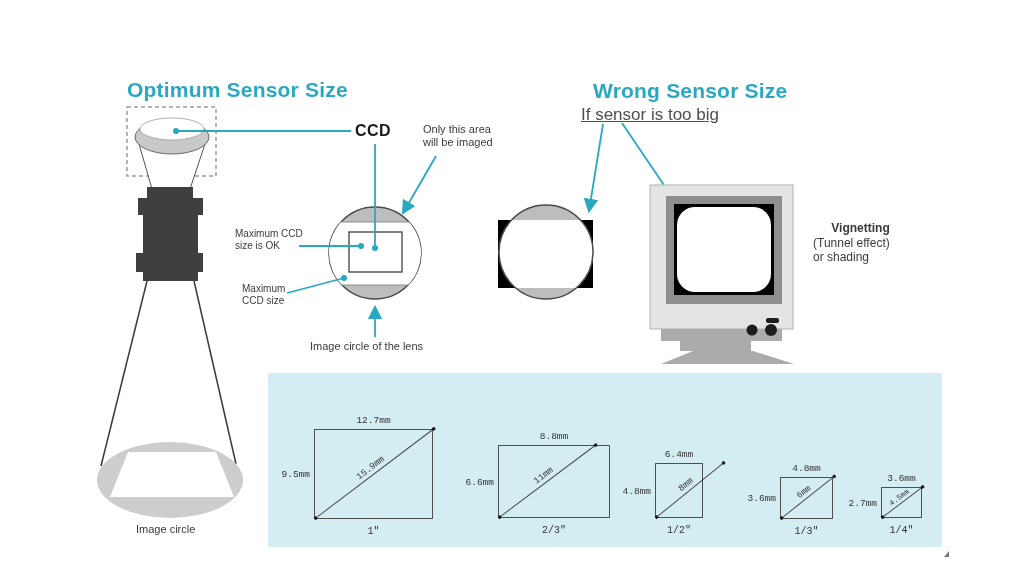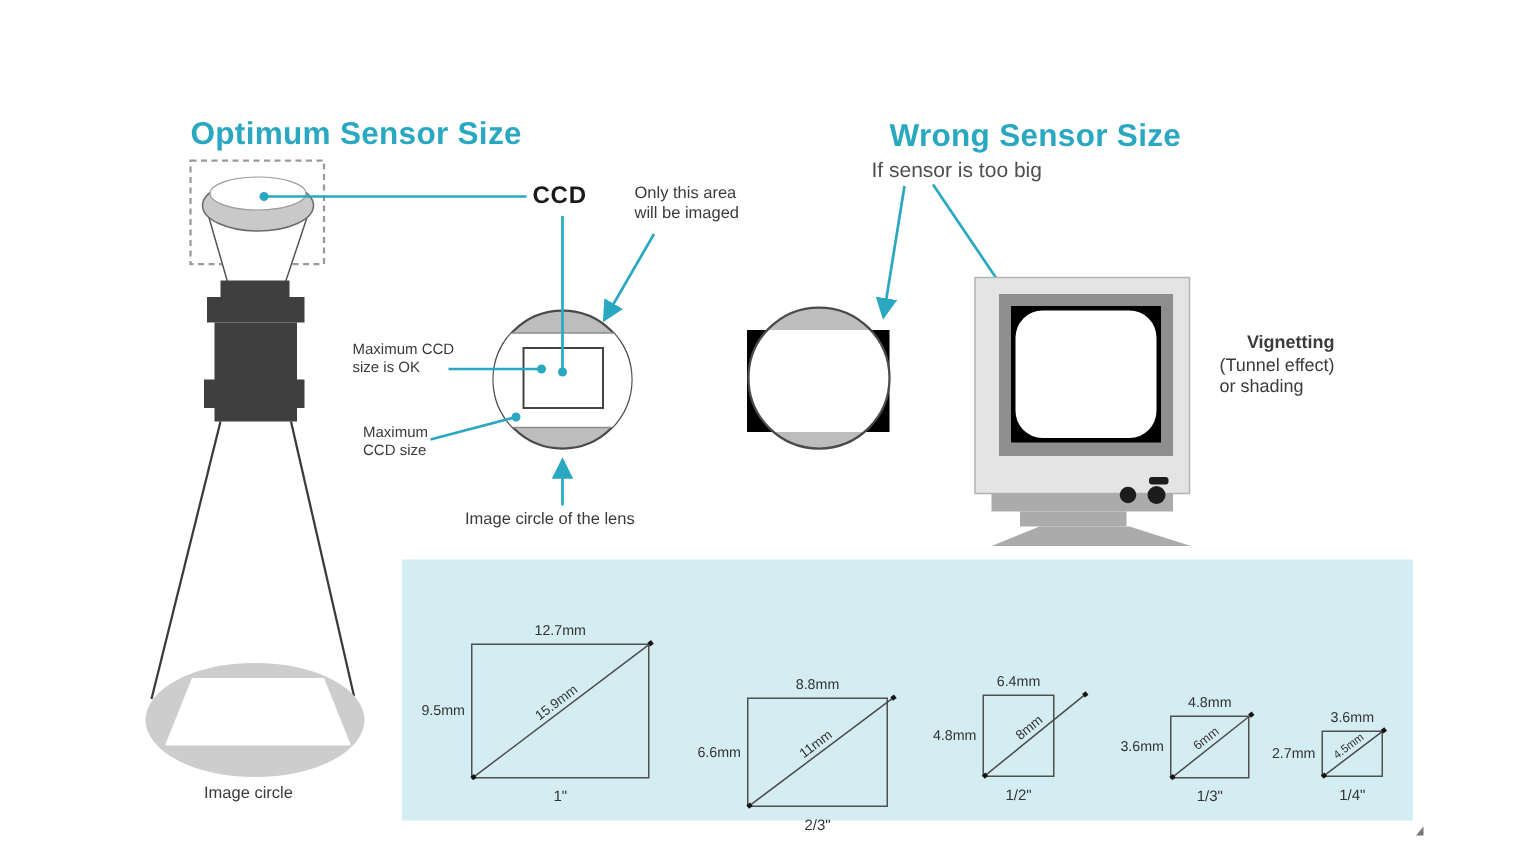--- a/index.html
+++ b/index.html
@@ -5,27 +5,27 @@
   html,body{margin:0;padding:0;background:#fff;}
   #stage{position:relative;width:1024px;height:572px;background:#ffffff;overflow:hidden;
          font-family:"Liberation Sans",sans-serif;}
   svg{position:absolute;left:0;top:0;}
   .lbl{position:absolute;color:#3b3b3b;line-height:1.18;}
   .teal-title{font-weight:bold;font-size:21px;color:#2aa8c2;letter-spacing:0.2px;}
   .ccd{font-weight:bold;font-size:16px;color:#1a1a1a;letter-spacing:0.5px;}
   .note{font-size:11px;}
   .note-sm{font-size:10px;}
   .caption{font-size:11px;}
-  .subtitle{font-size:14px;color:#4f4f4f;}
+  .subtitle{font-size:17px;color:#4f4f4f;text-decoration:underline;}
   .vig{font-size:12px;color:#3b3b3b;}
   
   #panel{position:absolute;left:268px;top:373px;width:674px;height:174px;background:#d4edf3;}
   #area-title{position:absolute;left:700px;top:380px;width:212px;text-align:right;
               font-size:28px;font-weight:bold;font-style:italic;color:#18a2bd;}
-  .sensor{position:absolute;}
+  .sensor{position:absolute;font-family:Liberation Mono, monospace;}
   .s-rect{position:absolute;left:0;top:0;right:0;bottom:0;border:1px solid #4f4f4f;}
   .s-diag{position:absolute;left:0;top:100%;height:0;border-top:1px solid #4a4a4a;transform-origin:0 0;}
   .s-diag::before,.s-diag::after{content:"";position:absolute;width:3px;height:3px;background:#151515;top:-2px;}
   .s-diag::before{left:-1px;}
   .s-diag::after{right:-1px;}
   .s-diag-label{position:absolute;left:0;width:100%;bottom:2px;text-align:center;
                 font-size:9px;color:#333;white-space:nowrap;}
   .s-top{position:absolute;left:-12px;right:-12px;top:-14px;text-align:center;font-size:9.5px;color:#333;}
   .s-left{position:absolute;right:100%;margin-right:4px;width:46px;text-align:right;
           top:50%;transform:translateY(-50%);font-size:9.5px;color:#333;}
@@ -153,21 +153,21 @@
     <div class="s-top">12.7mm</div>
     <div class="s-left">9.5mm</div>
     <div class="s-rect">
       <div class="s-diag" style="width:149px;transform:rotate(-37.1deg);">
         <span class="s-diag-label">15.9mm</span>
       </div>
     </div>
     <div class="s-bottom">1"</div>
   </div>
 
-  <div class="sensor" style="left:498px;top:445px;width:94px;height:73px;margin-top:20px;">
+  <div class="sensor" style="left:498px;top:445px;width:112px;height:73px;">
     <div class="s-top">8.8mm</div>
     <div class="s-left">6.6mm</div>
     <div class="s-rect">
       <div class="s-diag" style="width:121px;transform:rotate(-36.9deg);">
         <span class="s-diag-label">11mm</span>
       </div>
     </div>
     <div class="s-bottom">2/3"</div>
   </div>
 

